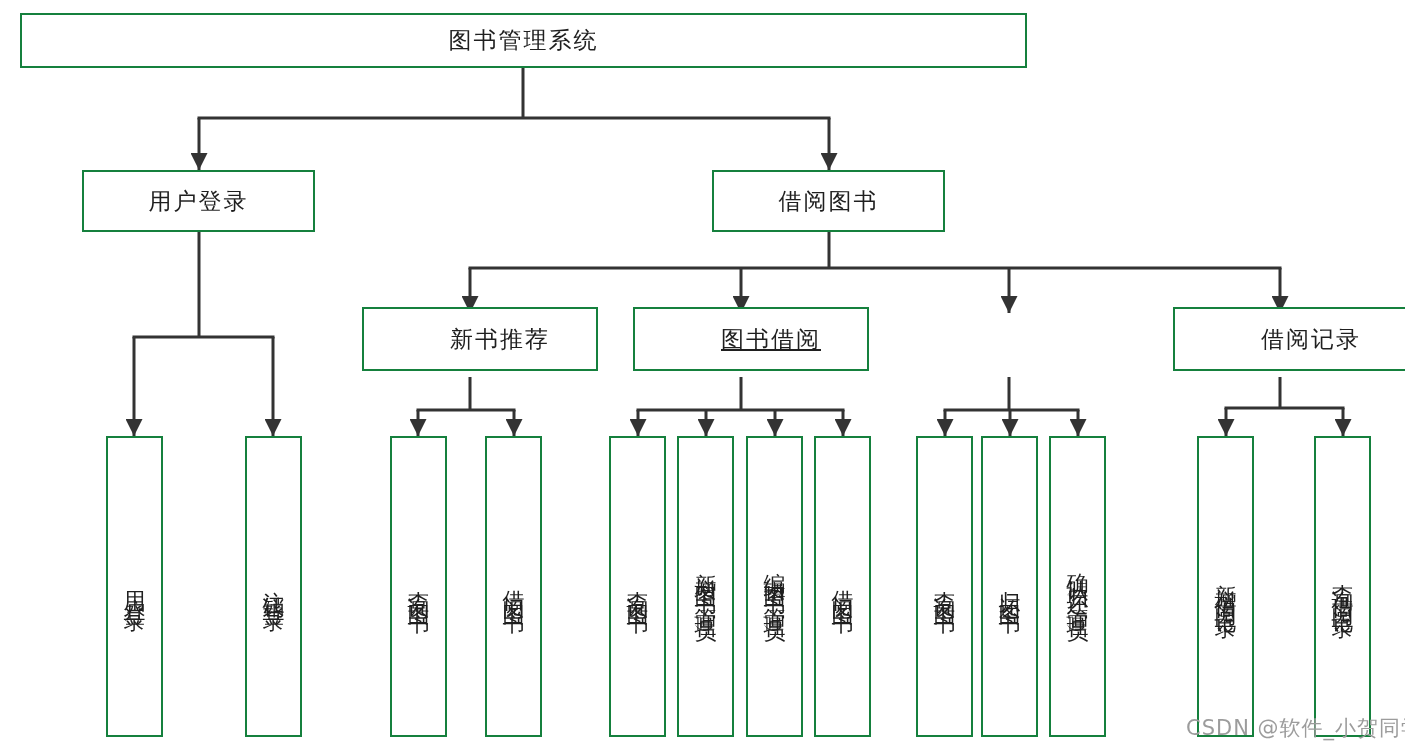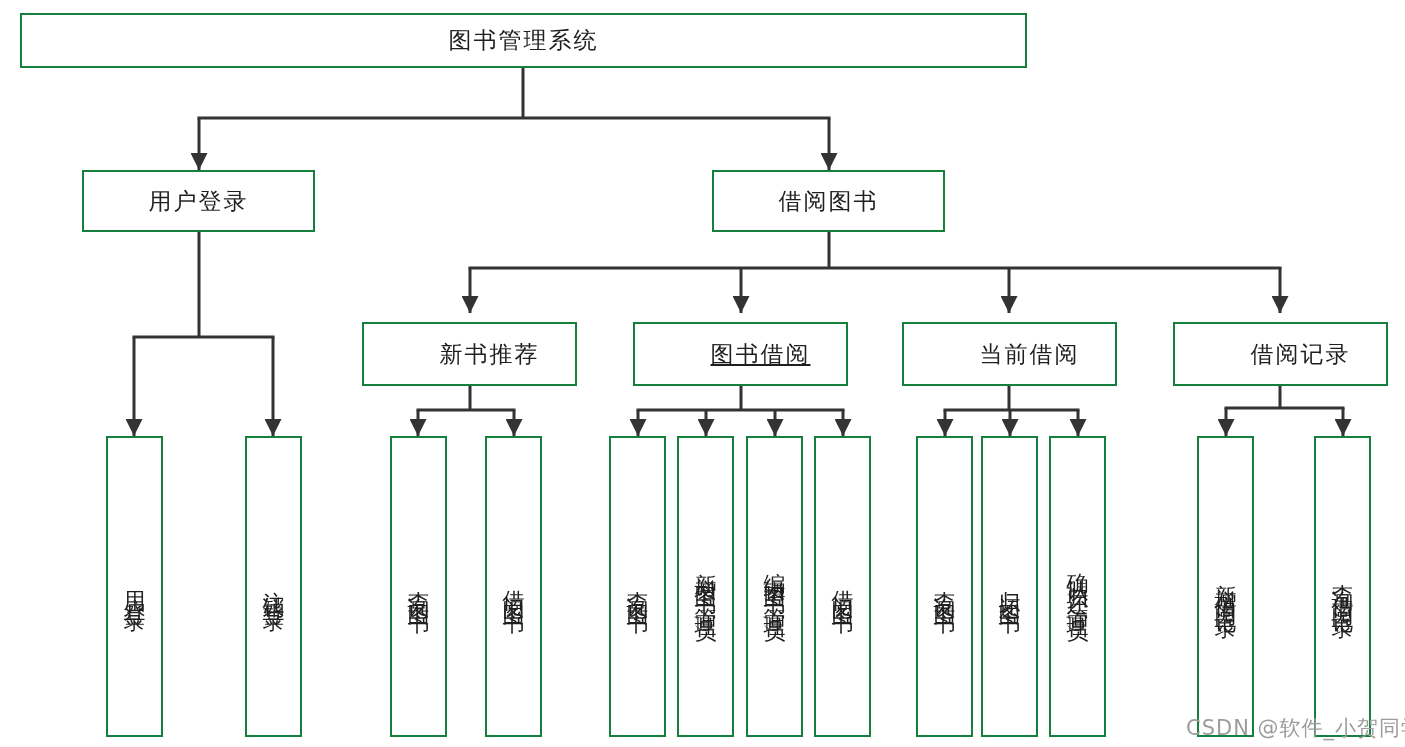--- a/index.html
+++ b/index.html
@@ -19,21 +19,21 @@
     background:#ffffff;
     display:flex;
     align-items:center;
     justify-content:center;
     font-size:23px;
     letter-spacing:2px;
     white-space:nowrap;
   }
   .root-box{left:20px;top:13px;width:1007px;height:55px;}
   .l2-box{top:170px;width:233px;height:62px;}
-  .l3-box{top:322px;width:215px;height:64px;padding-left:40px;}
+  .l3-box{top:307px;width:236px;height:64px;padding-left:40px;}
   .leaf{
     top:436px;width:57px;height:301px;
     font-size:22px;
     letter-spacing:0;
   }
   .leaf span{
     writing-mode:vertical-rl;
     text-orientation:mixed;
     letter-spacing:7px;
     line-height:1;
@@ -106,23 +106,20 @@
   <div class="box l2-box" style="left:712px;">
     <span>借阅图书</span>
   </div>
 
   <div class="box l3-box" style="left:362px;">
     <span>新书推荐</span>
   </div>
   <div class="box l3-box" style="left:633px;text-decoration:underline;">
     <span>图书借阅</span>
   </div>
-  <div class="box l3-box" style="left:902px;">
-    <span>当前借阅</span>
-  </div>
   <div class="box l3-box" style="left:1173px;text-align:center;">
     <span>借阅记录</span>
   </div>
 
   <div class="box leaf" style="left:106px;">
     <span>用户登录</span>
   </div>
   <div class="box leaf" style="left:245px;">
     <span>注销登录</span>
   </div>

